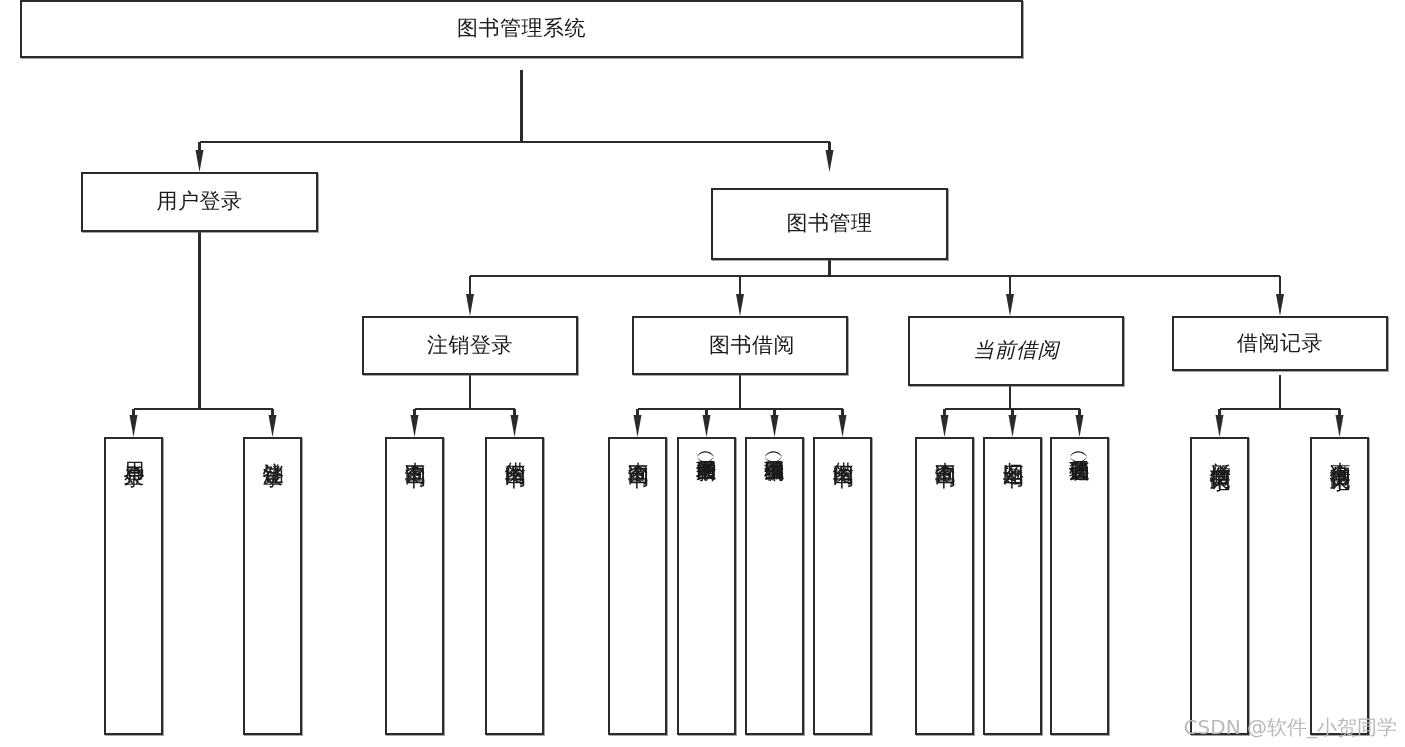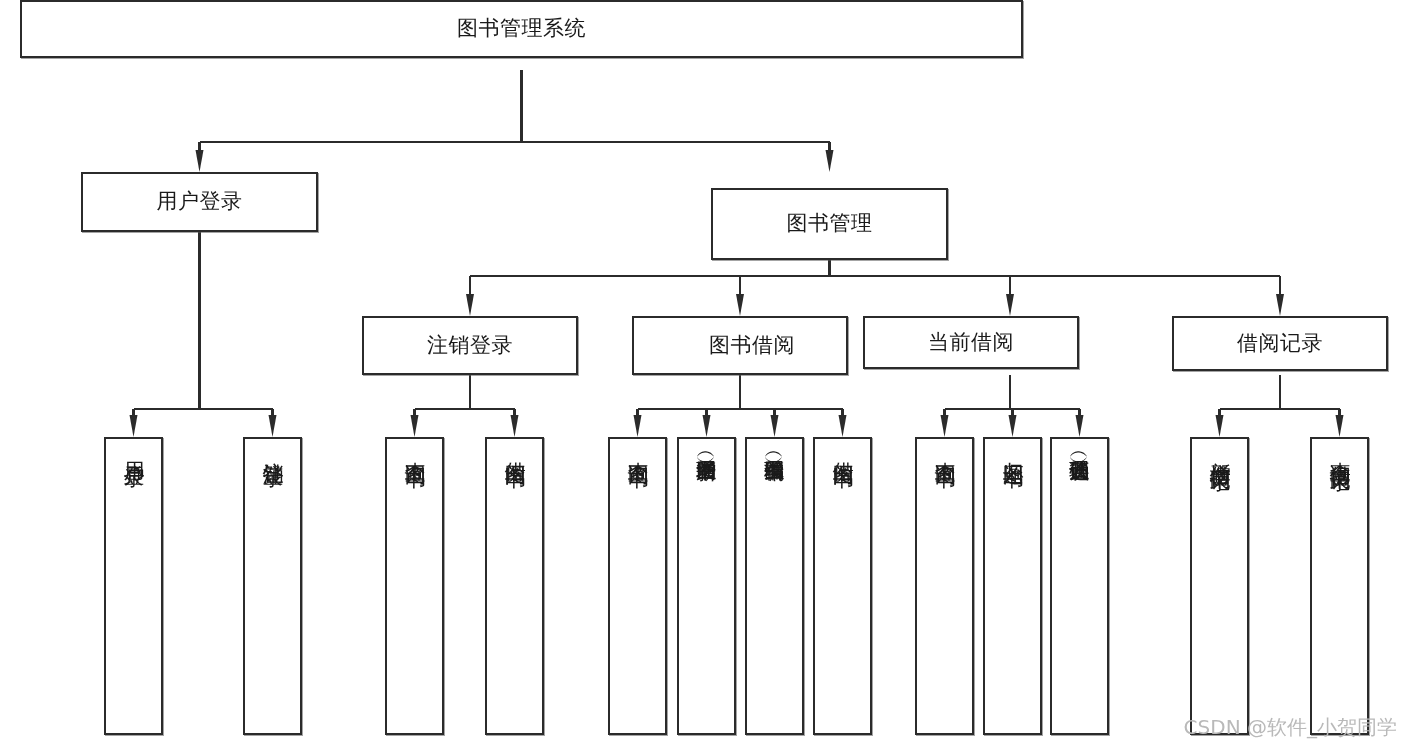--- a/index.html
+++ b/index.html
@@ -156,21 +156,21 @@
       </div>
       <div class="node horizontal" style="left: 711px; top: 188px; width: 237px; height: 72px; text-align: right;">
         <span class="node-label">图书管理</span>
       </div>
       <div class="node horizontal" style="left: 362px; top: 316px; width: 216px; height: 59px;">
         <span class="node-label">注销登录</span>
       </div>
       <div class="node horizontal" style="left: 632px; top: 316px; width: 216px; height: 59px; padding-left: 24px;">
         <span class="node-label">图书借阅</span>
       </div>
-      <div class="node horizontal" style="left: 863px; top: 316px; width: 216px; height: 53px;">
+      <div class="node horizontal" style="left: 908px; top: 316px; width: 216px; height: 70px; font-style: italic;">
         <span class="node-label">当前借阅</span>
       </div>
       <div class="node horizontal" style="left: 1172px; top: 316px; width: 216px; height: 55px;">
         <span class="node-label">借阅记录</span>
       </div>
       <div class="node vertical" style="left: 104px; top: 437px; width: 59px; height: 298px;">
         <span class="node-label">用户登录</span>
       </div>
       <div class="node vertical" style="left: 243px; top: 437px; width: 59px; height: 298px;">
         <span class="node-label">注销登录</span>

